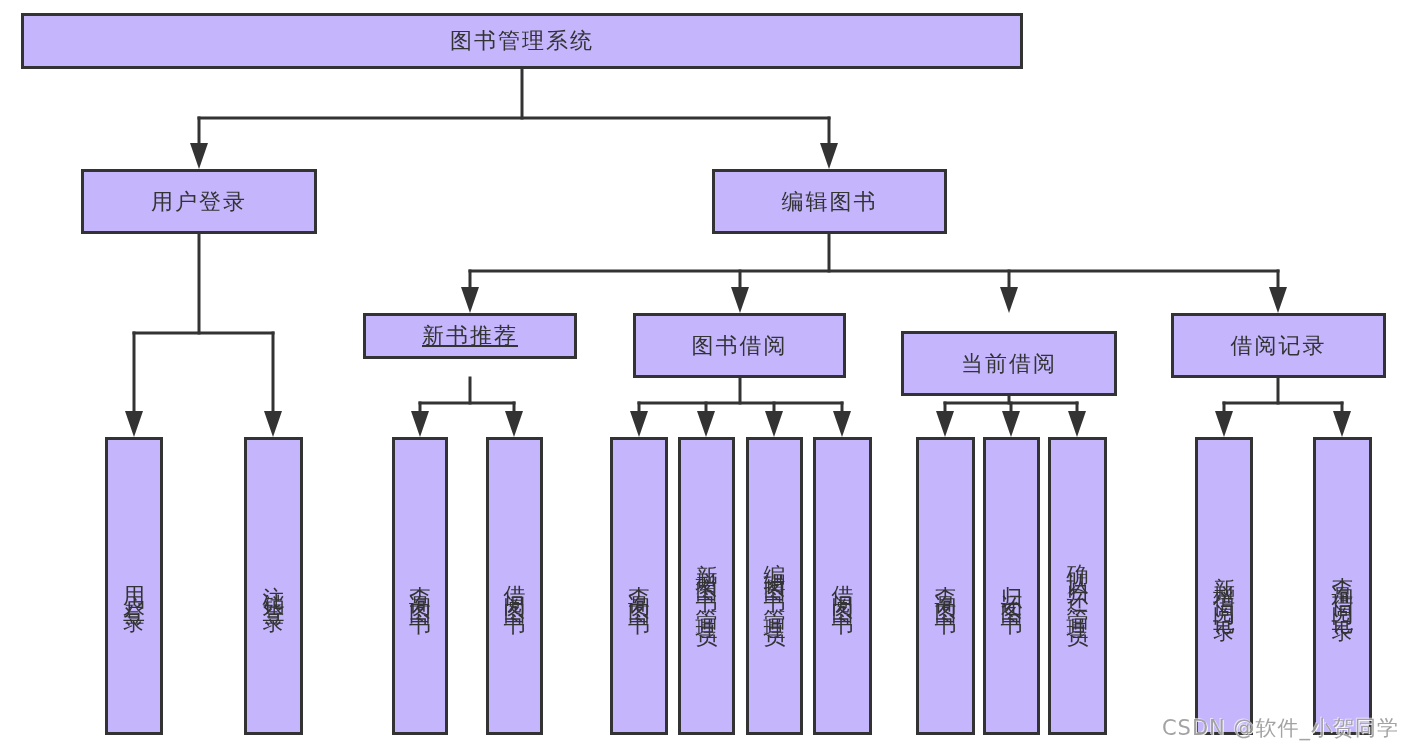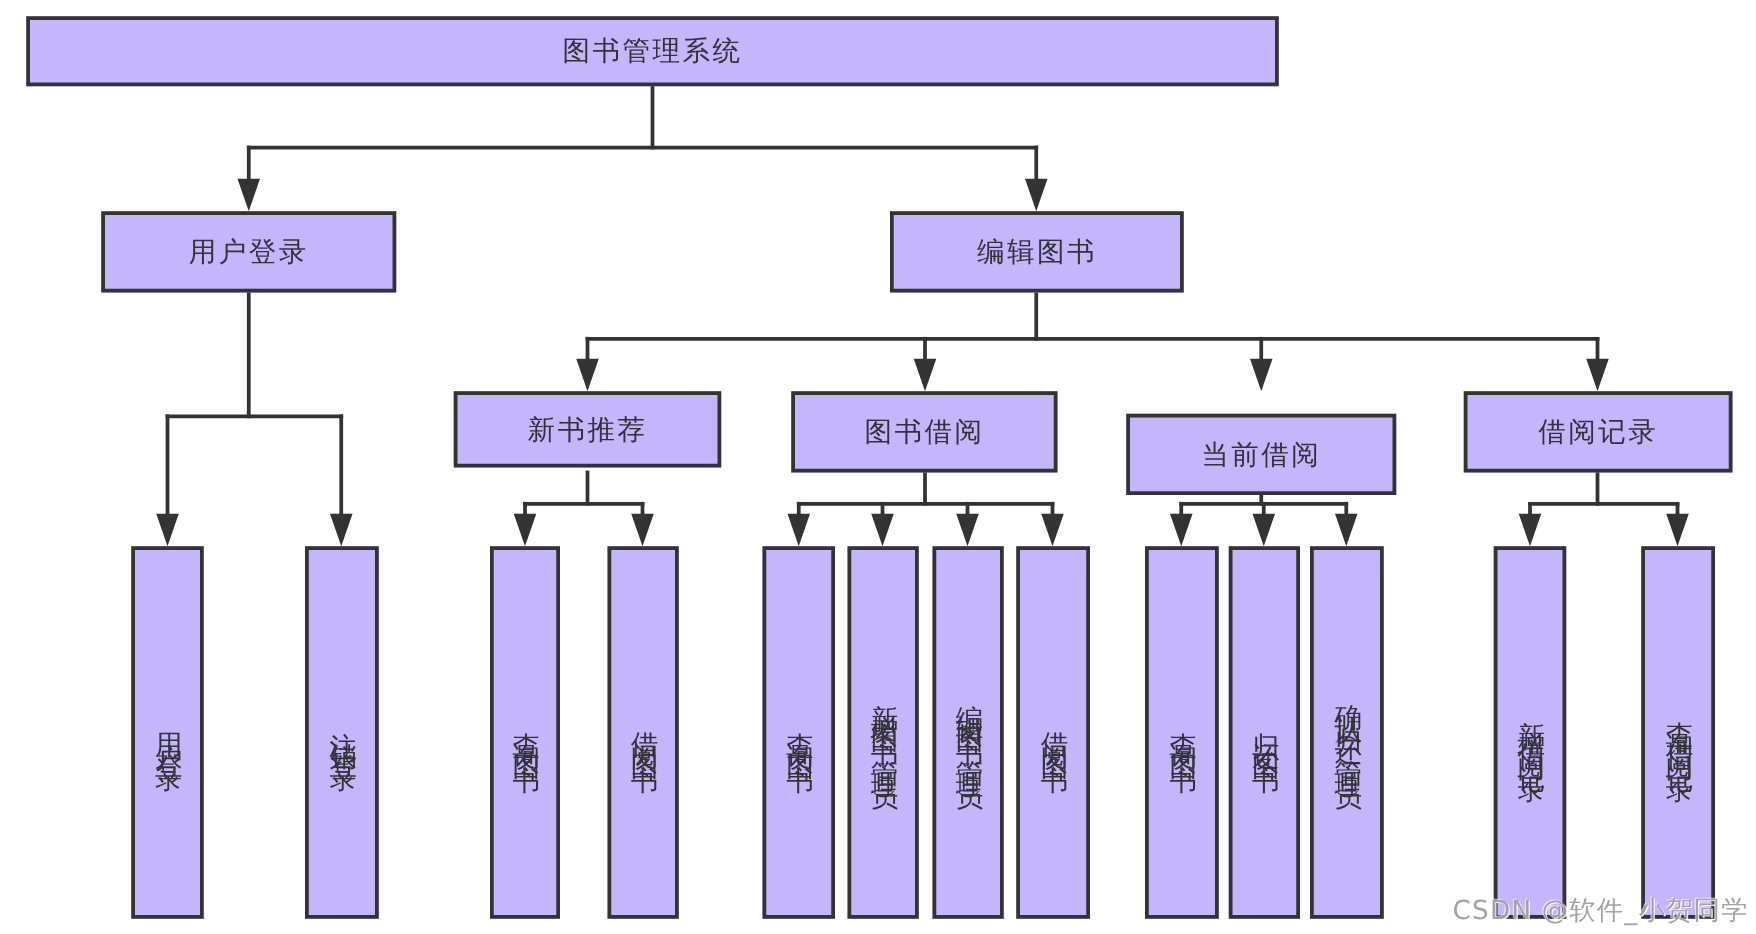--- a/index.html
+++ b/index.html
@@ -119,21 +119,21 @@
     <polygon points="1215,411 1233,411 1224,437"></polygon>
     <line x1="1342" y1="403" x2="1342" y2="413"></line>
     <polygon points="1333,411 1351,411 1342,437"></polygon>
   </svg>
 
   <div class="node hbox" style="left:21px;top:13px;width:1002px;height:56px;">图书管理系统</div>
 
   <div class="node hbox" style="left:81px;top:169px;width:236px;height:65px;">用户登录</div>
   <div class="node hbox" style="left:712px;top:169px;width:235px;height:65px;">编辑图书</div>
 
-  <div class="node hbox" style="left:363px;top:313px;width:214px;height:61px;">新书推荐</div>
+  <div class="node hbox" style="left:363px;top:313px;width:214px;height:46px;text-decoration:underline;">新书推荐</div>
   <div class="node hbox" style="left:633px;top:313px;width:213px;height:65px;text-align:right;">图书借阅</div>
   <div class="node hbox" style="left:901px;top:331px;width:216px;height:65px;">当前借阅</div>
   <div class="node hbox" style="left:1171px;top:313px;width:215px;height:65px;">借阅记录</div>
 
   <div class="node vbox" style="left:105px;top:437px;width:58px;height:298px;">
     <span class="vtext">用户登录</span>
   </div>
   <div class="node vbox" style="left:244px;top:437px;width:59px;height:298px;">
     <span class="vtext">注销登录</span>
   </div>

